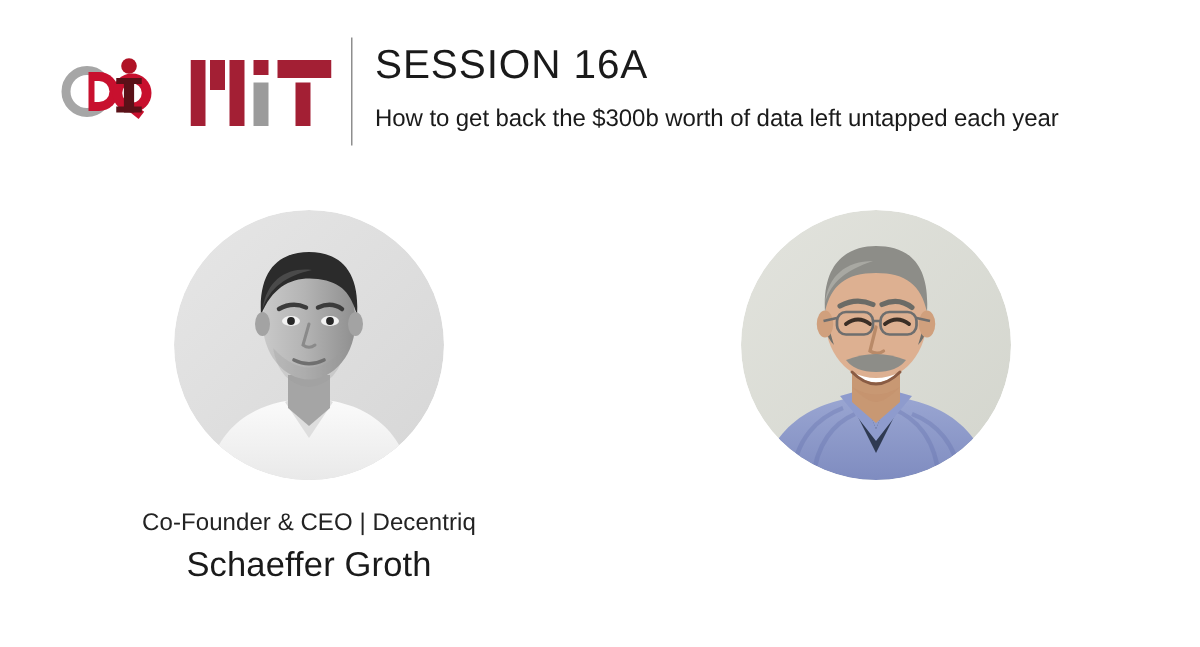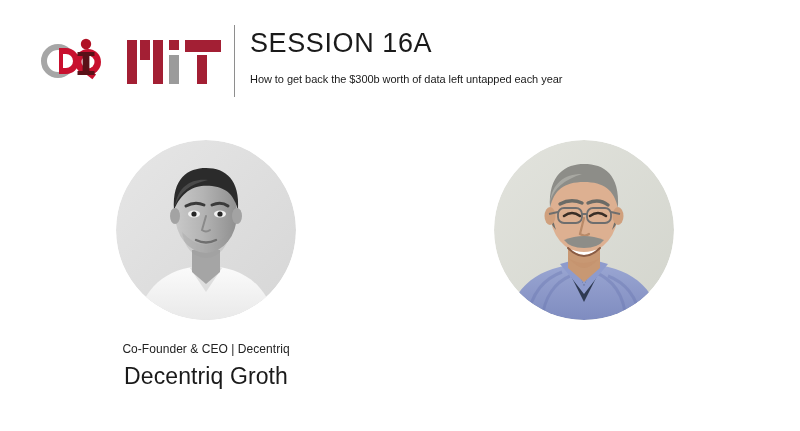--- a/index.html
+++ b/index.html
@@ -55,21 +55,21 @@
   .session-title {
     font-size:27px;
     font-weight:400;
     letter-spacing:0.6px;
     color:#1a1a1a;
     line-height:34px;
     white-space:nowrap;
   }
   .session-subtitle {
     margin-top:10px;
-    font-size:11px;
+    font-size:16px;
     font-weight:400;
     letter-spacing:-0.05px;
     color:#1a1a1a;
     line-height:19px;
     white-space:nowrap;
   }
 
   
   .speakers {
     position:absolute;
@@ -91,21 +91,21 @@
     overflow:hidden;
     position:relative;
   }
   .avatar.shift-left  { margin-left:90px; }
   .avatar.shift-right { margin-left:94px; }
 
   .avatar svg { display:block; width:180px; height:180px; }
 
   .speaker-role {
     margin-top:22px;
-    font-size:12px;
+    font-size:16px;
     font-weight:400;
     color:#232323;
     letter-spacing:0.05px;
     line-height:14px;
     white-space:nowrap;
   }
   .speaker-name {
     margin-top:6px;
     font-size:23px;
     font-weight:400;
@@ -214,21 +214,21 @@
             <circle cx="104" cy="74" r="2.6" fill="#262626"></circle>
 
             <path d="M90 76 l-4 14 q4 3 8 0" stroke="#8a8a8a" stroke-width="2" fill="none" stroke-linecap="round"></path>
 
             <path d="M80 100 q10 5 20 0" stroke="#6f6f6f" stroke-width="2.4" fill="none" stroke-linecap="round"></path>
             <path d="M66 92 q24 26 48 0 q-4 24 -24 26 q-20 -2 -24 -26 z" fill="#9a9a9a" opacity="0.28"></path>
           </g>
         </svg>
       </div>
       <div class="speaker-role">Co-Founder &amp; CEO | Decentriq</div>
-      <div class="speaker-name">Decentriq Groth</div>
+      <div class="speaker-name">Schaeffer Groth</div>
     </div>
 
     <div class="speaker speaker-right">
       <div class="avatar shift-right">
         <svg viewBox="0 0 180 180" width="180" height="180" aria-label="portrait">
           <defs>
             <clipPath id="c2">
                 <circle cx="90" cy="90" r="90"></circle>
               </clipPath>
             <linearGradient id="bg2" x1="0" y1="0" x2="1" y2="1">

